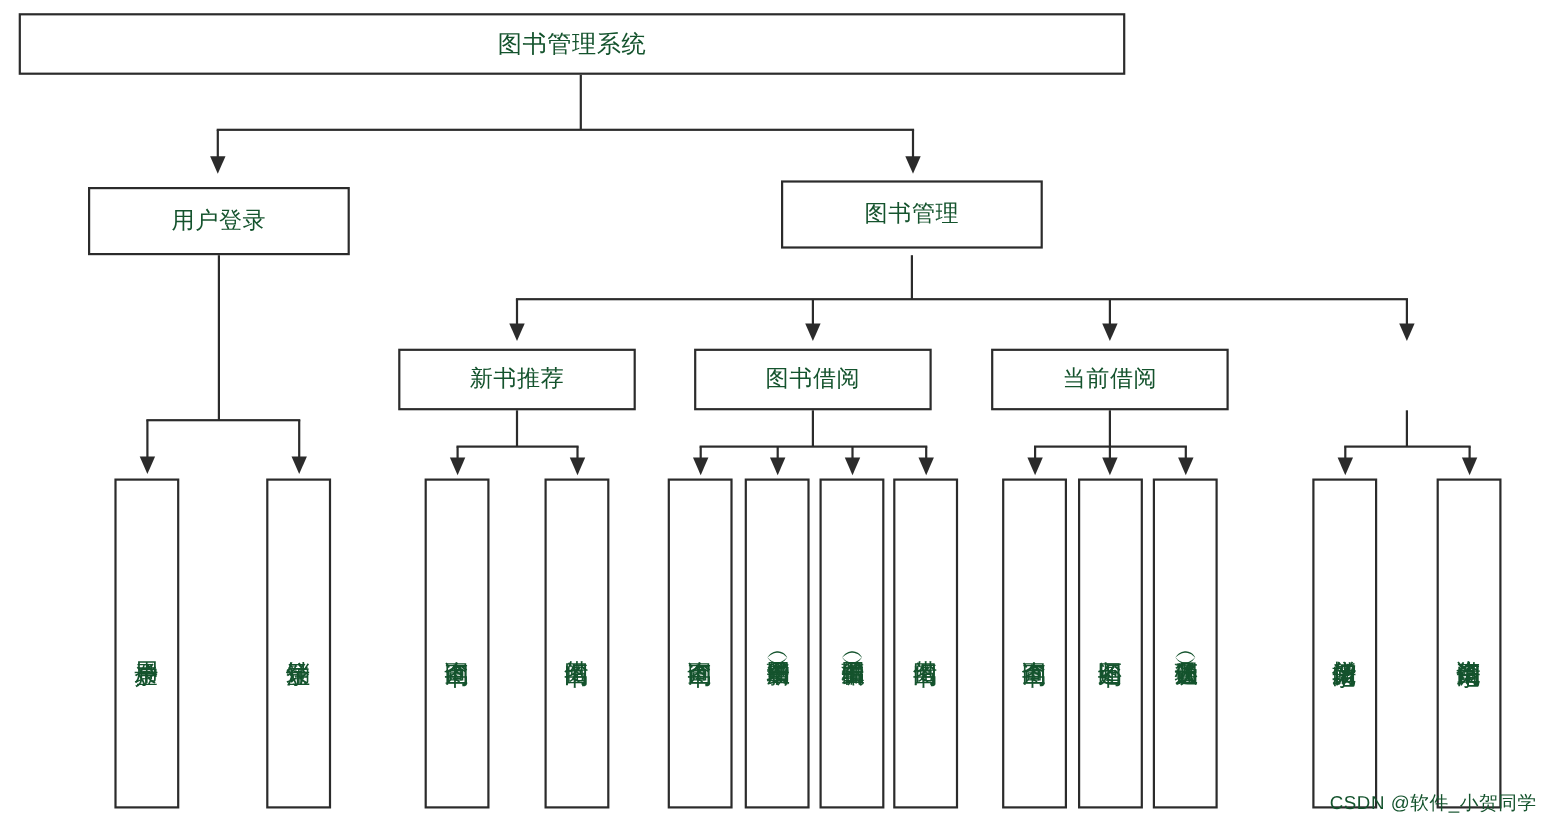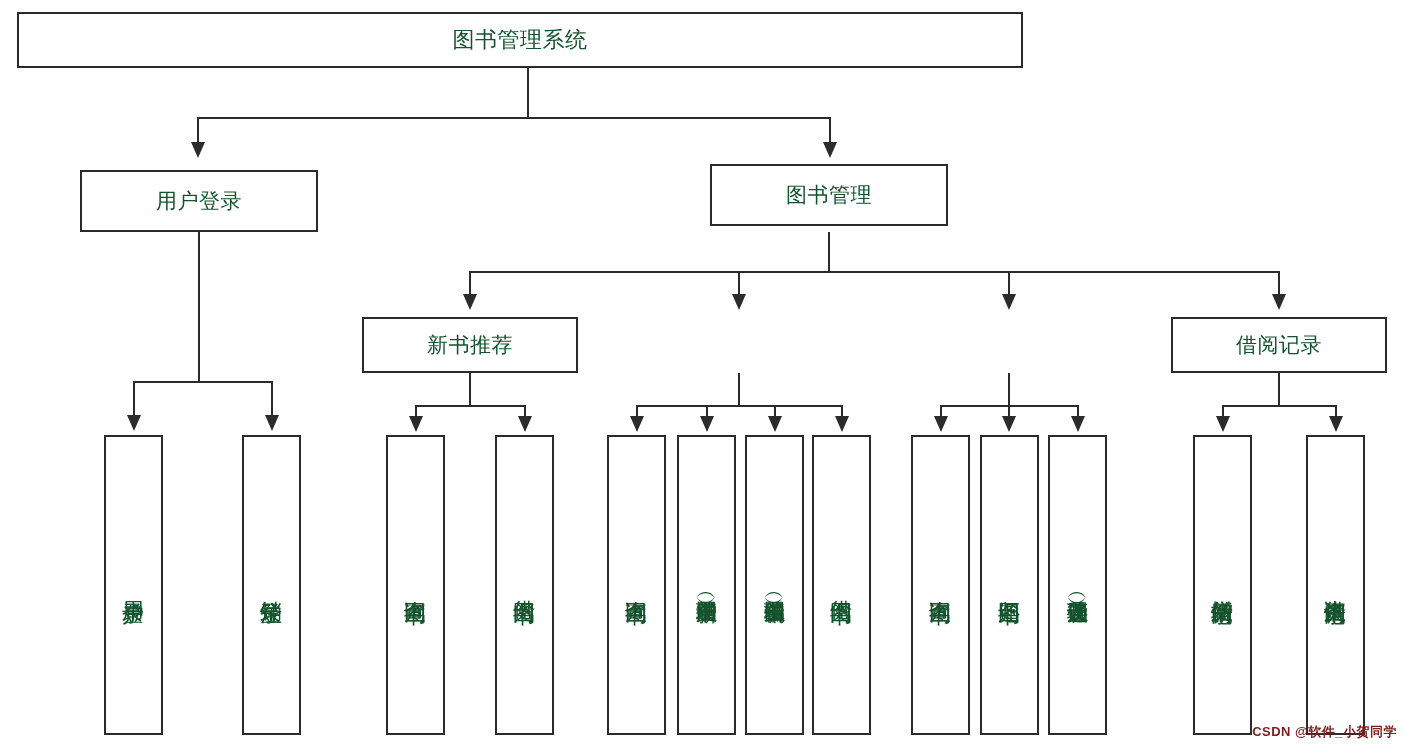--- a/index.html
+++ b/index.html
@@ -79,27 +79,26 @@
     border-left: 7px solid transparent;
     border-right: 7px solid transparent;
     border-top: 16px solid #2b2b2b;
   }
 
   
   #watermark {
     position: absolute;
     right: 8px;
     bottom: 6px;
-    font-size: 13px;
-    color: #7f1d1d;
+    font-size: 17px;
+    color: #14532d;
     letter-spacing: 0.5px;
     white-space: nowrap;
     pointer-events: none;
     user-select: none;
-    font-weight: bold;
   }
 </style>
 </head>
 <body>
 
 <div id="canvas">
 
   <div class="node root" style="left:17px; top:12px; width:1006px; height:56px;">
     <span class="label">图书管理系统</span>
   </div>
@@ -133,22 +132,25 @@
   <div class="vline" style="left:1008px; top:272px; width:2px; height:23px;"></div>
   <div class="vline" style="left:1278px; top:272px; width:2px; height:23px;"></div>
   <div class="arrow" style="left:463px; top:294px;"></div>
   <div class="arrow" style="left:732px; top:294px;"></div>
   <div class="arrow" style="left:1002px; top:294px;"></div>
   <div class="arrow" style="left:1272px; top:294px;"></div>
 
   <div class="node" style="left:362px; top:317px; width:216px; height:56px;">
     <span class="label">新书推荐</span>
   </div>
-  <div class="node" style="left:1171px; top:317px; width:216px; height:56px;">
-    <span class="label">借阅记录</span>
+  <div class="node" style="left:631px; top:317px; width:216px; height:56px;">
+    <span class="label">图书借阅</span>
+  </div>
+  <div class="node" style="left:901px; top:317px; width:216px; height:56px;">
+    <span class="label">当前借阅</span>
   </div>
 
   <div class="vline" style="left:469px; top:373px; width:2px; height:33px;"></div>
   <div class="hline" style="left:415px; top:405px; width:111px; height:2px;"></div>
   <div class="vline" style="left:415px; top:406px; width:2px; height:11px;"></div>
   <div class="vline" style="left:524px; top:406px; width:2px; height:11px;"></div>
   <div class="arrow" style="left:409px; top:416px;"></div>
   <div class="arrow" style="left:518px; top:416px;"></div>
 
   <div class="vline" style="left:738px; top:373px; width:2px; height:33px;"></div>

